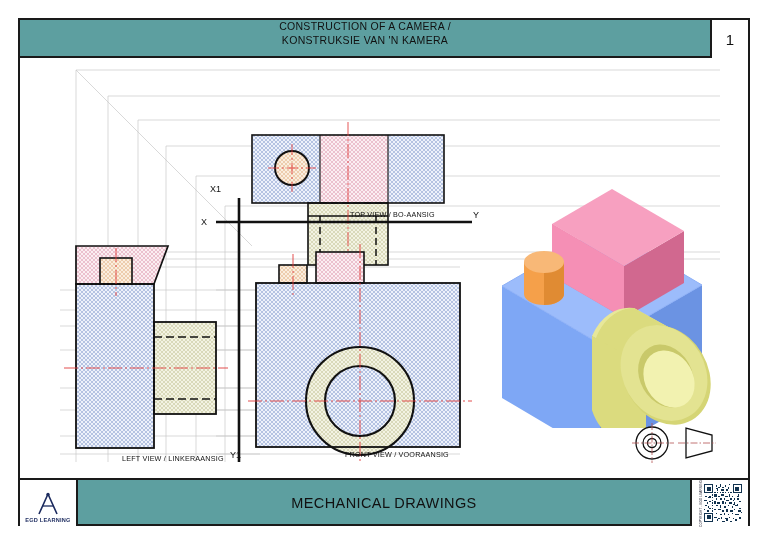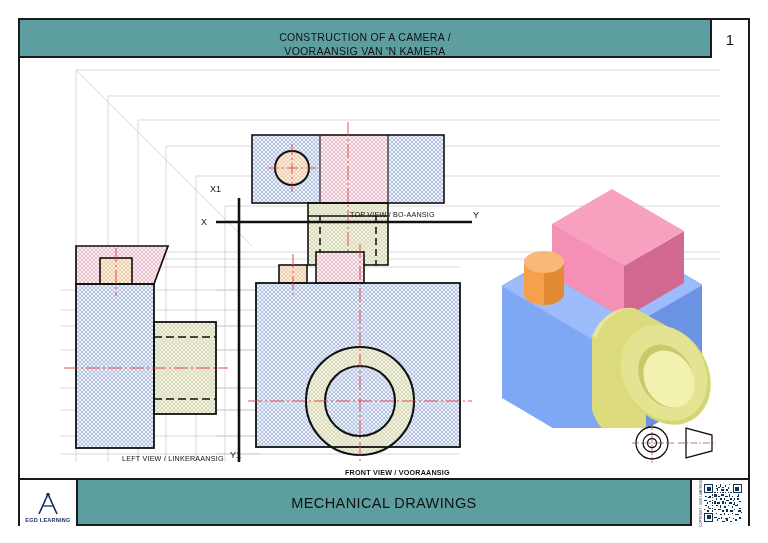--- a/index.html
+++ b/index.html
@@ -16,21 +16,21 @@
     border:2px solid #1a1a1a;box-sizing:border-box;background:#fff;
   }
 
   
   .header-band{
     position:absolute;left:20px;top:20px;width:728px;height:38px;
     background:#5d9fa0;border-bottom:2px solid #1a1a1a;box-sizing:border-box;
   }
   .header-title{
     position:absolute;left:0;top:0;width:690px;height:38px;
-    display:flex;flex-direction:column;align-items:center;justify-content:flex-end;
+    display:flex;flex-direction:column;align-items:center;justify-content:flex-start;
     color:#111;font-size:10.5px;line-height:13.5px;letter-spacing:.3px;
     text-align:center;
   }
   .header-title span{display:block;}
   .page-box{
     position:absolute;right:0px;top:0px;width:38px;height:38px;
     background:#ffffff;border-left:2px solid #1a1a1a;
     display:flex;align-items:center;justify-content:center;
     font-size:15px;color:#111;box-sizing:border-box;
   }
@@ -77,21 +77,21 @@
 </head>
 <body>
 
 <div id="sheet">
 
   <div class="frame"></div>
 
   <div class="header-band">
     <div class="header-title">
       <span>CONSTRUCTION OF A CAMERA /</span>
-      <span>VOORAANSIG VAN 'N KAMERA</span>
+      <span>KONSTRUKSIE VAN 'N KAMERA</span>
     </div>
     <div class="page-box">
       <span>1</span>
     </div>
   </div>
 
   <div class="canvas">
 
     <svg width="728" height="420" viewBox="0 0 728 420">
       <defs>
@@ -299,21 +299,21 @@
         <path d="M56 8 L56 38 L82 31 L82 15 Z"></path>
       </g>
       <g stroke="#b35050" stroke-width="0.8" stroke-dasharray="7,2,1.5,2">
         <line x1="2" y1="23" x2="44" y2="23"></line>
         <line x1="48" y1="23" x2="86" y2="23"></line>
         <line x1="22" y1="3" x2="22" y2="43"></line>
       </g>
     </svg>
 
     <span class="lbl" style="left:290px;top:152px;">TOP VIEW / BO-AANSIG</span>
-    <span class="lbl" style="left:285px;top:410px;font-weight:bold;">FRONT VIEW / VOORAANSIG</span>
+    <span class="lbl" style="left:285px;top:392px;">FRONT VIEW / VOORAANSIG</span>
     <span class="lbl" style="left:62px;top:396px;text-align:center;">LEFT VIEW / LINKERAANSIG</span>
 
     <span class="lbl-ax" style="left:181px;top:159px;">X</span>
     <span class="lbl-ax" style="left:190px;top:126px;">X1</span>
     <span class="lbl-ax" style="left:453px;top:152px;">Y</span>
     <span class="lbl-ax" style="left:210px;top:392px;">Y1</span>
   </div>
 
   <div class="footer-band">
 

